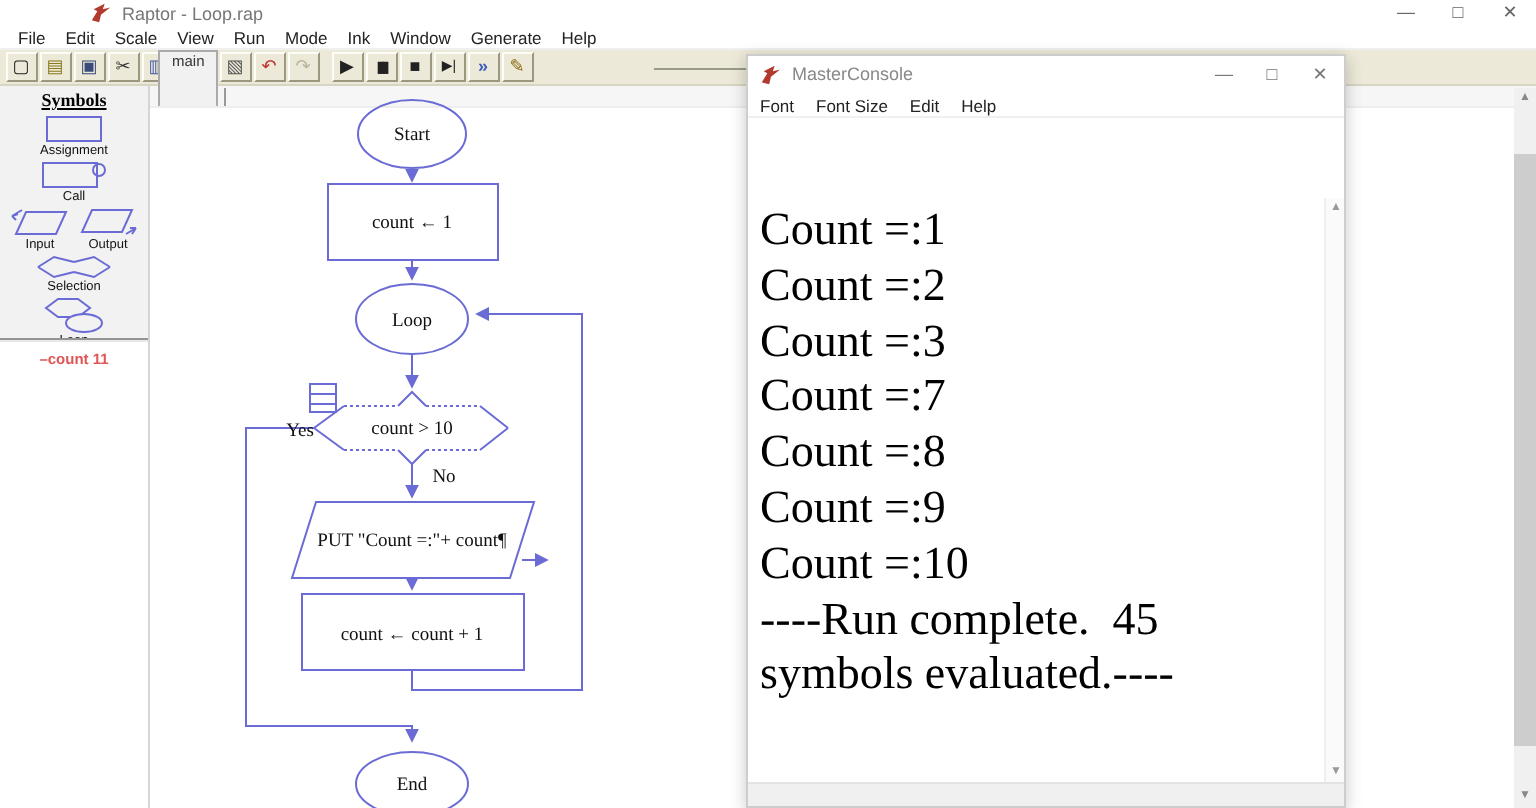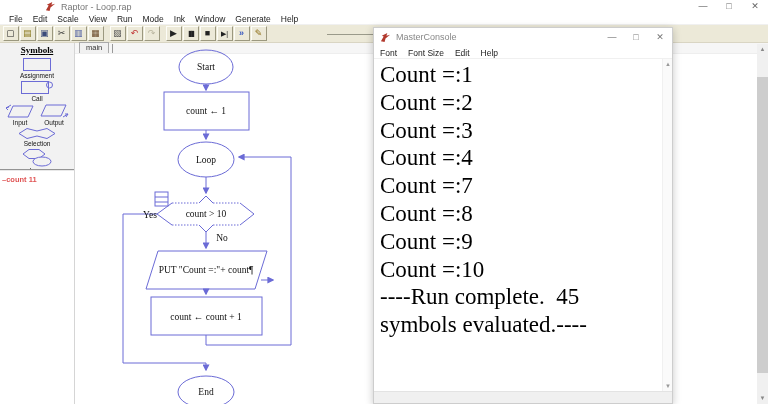--- a/index.html
+++ b/index.html
@@ -34,39 +34,39 @@
   
   .bodyrow { position:absolute; top:43px; left:0; right:0; bottom:0; display:flex; }
 
   .sidebar { width:75px; background:#f2f2f2; border-right:1px solid #d5d5d5; display:flex; flex-direction:column; }
   .sym-panel { height:126px; padding-top:2px; }
   .sym-header { font-family:"Liberation Serif", serif; font-size:9px; font-weight:bold; text-decoration:underline; text-align:center; margin-bottom:2px; }
   .sym-item { display:flex; flex-direction:column; align-items:center; }
   .sym-label { font-size:6.5px; color:#111; line-height:7px; margin-bottom:1px; }
   .sym-row { display:flex; justify-content:center; gap:4px; }
   .sym-col { display:flex; flex-direction:column; align-items:center; }
-  .watch-panel { flex:1; background:#fff; border-top:2px groove #e8e8e8; padding:4px 2px; }
+  .watch-panel { flex:1; background:#fff; border-top:2px groove #e8e8e8; padding:4px 2px;text-align:center; }
   .watch-var { font-size:7.5px; color:#e05555; font-weight:bold; }
 
   .canvas { position:relative; flex:1; background:#fff; }
   .tabstrip { height:11px; background:#f6f6f6; display:flex; align-items:flex-end; padding-left:4px; border-bottom:1px solid #eee; }
-  .tab { font-size:7.5px; color:#333; background:#f1f1f1; border:1px solid #aaa; border-bottom:none; padding:0 6px 1px 6px;margin-top:24px; }
+  .tab { font-size:7.5px; color:#333; background:#f1f1f1; border:1px solid #aaa; border-bottom:none; padding:0 6px 18px 6px;margin-top:24px; }
   .tab-div { width:1px; height:9px; background:#999; margin-left:3px; }
   .fc-svg { position:absolute; left:0; top:1px; }
 
   
   .console { position:absolute; left:373px; top:27px; width:300px; height:377px; background:#fff; border:1px solid #cdcdcd; box-shadow:0 2px 8px rgba(0,0,0,0.22); z-index:10; display:flex; flex-direction:column; }
   .con-title { height:18px; display:flex; align-items:center; padding-left:6px; background:#fff; }
   .con-title .app-icon { width:11px; height:11px; margin-right:5px; }
   .con-title .ct { font-size:9px; color:#888; }
   .con-controls { margin-left:auto; display:flex; }
   .con-controls span { width:24px; text-align:center; font-size:9px; color:#777; line-height:18px; }
   .con-menu { height:13px; display:flex; align-items:flex-end; padding-left:6px; border-bottom:1px solid #f0f0f0; }
   .con-menu span { font-size:8.5px; color:#222; margin-right:11px; }
-  .con-body { position:relative; flex:1; overflow:hidden; padding:2px 4px 0 6px; }
+  .con-body { position:relative; flex:1; overflow:hidden; padding:2px 4px 0 6px;margin-top:40px; }
   .console-line { font-family:"Liberation Serif", serif; font-size:23px; line-height:27.8px; color:#000; white-space:pre; }
   .con-scroll { position:absolute; top:0; right:0; width:10px; bottom:0; background:#fafafa; border-left:1px solid #f0f0f0; }
   .con-scroll .sa { position:absolute; left:0; width:10px; height:10px; font-size:6px; color:#999; text-align:center; line-height:10px; }
   .con-bottom { height:12px; background:#f0f0f0; border-top:1px solid #e3e3e3; }
 
   
   .main-scroll { position:absolute; right:0; top:44px; bottom:0; width:11px; background:#f0f0f0; z-index:5; }
   .main-scroll .sa { position:absolute; left:0; width:11px; height:11px; font-size:6px; color:#888; text-align:center; line-height:11px; }
   .main-thumb { position:absolute; left:0; top:33px; width:11px; height:296px; background:#cdcdcd; }
 </style>
@@ -267,21 +267,20 @@
   <div class="con-menu">
     <span>Font</span>
     <span>Font Size</span>
     <span>Edit</span>
     <span>Help</span>
   </div>
   <div class="con-body">
     <div class="console-line">Count =:1</div>
     <div class="console-line">Count =:2</div>
     <div class="console-line">Count =:3</div>
-    <div class="console-line">Count =:4</div>
     <div class="console-line">Count =:7</div>
     <div class="console-line">Count =:8</div>
     <div class="console-line">Count =:9</div>
     <div class="console-line">Count =:10</div>
     <div class="console-line">----Run complete.  45</div>
     <div class="console-line">symbols evaluated.----</div>
     <div class="con-scroll">
       <span class="sa" style="top:0;">▲</span>
       <span class="sa" style="bottom:0;">▼</span>
     </div>

